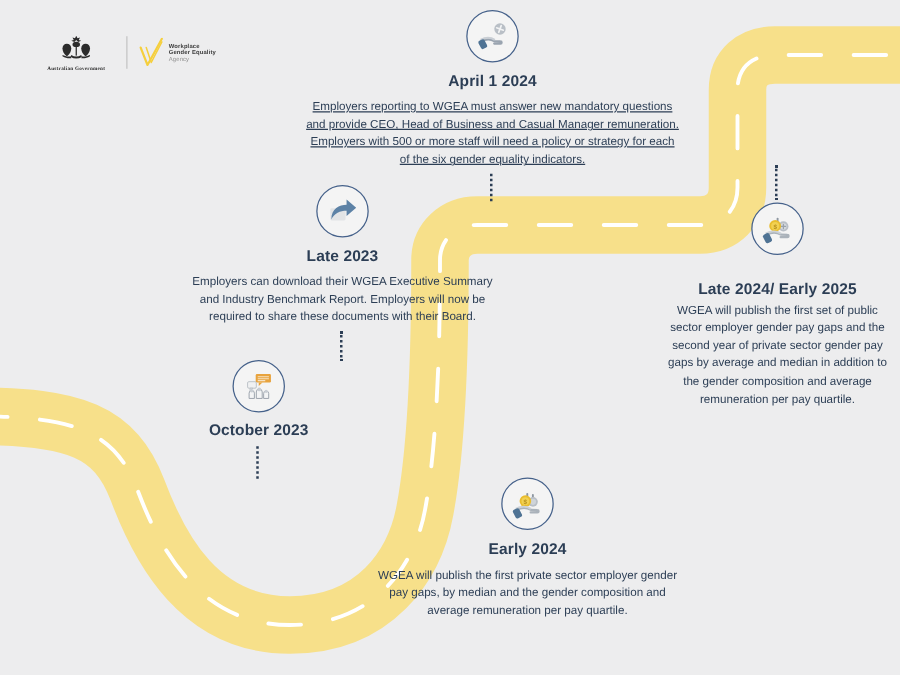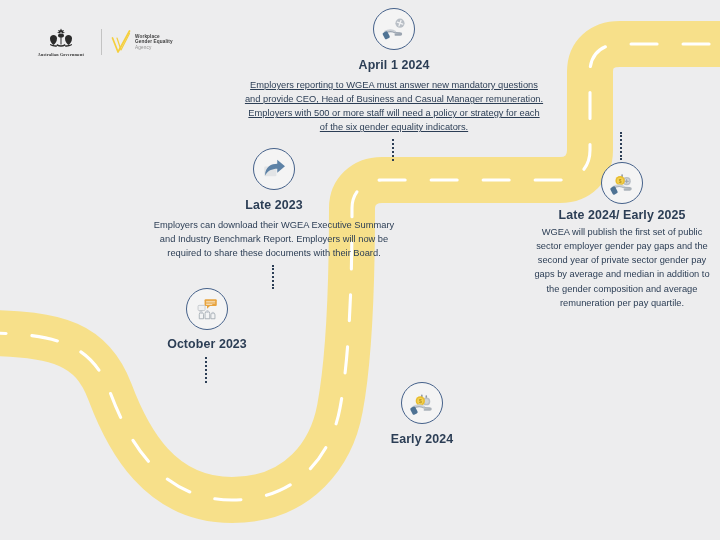--- a/index.html
+++ b/index.html
@@ -55,21 +55,21 @@
   #ms-mar23   {left:95px; top:288px; width:224px;}
   #ms-mar23  .ms-title{margin-top:7px;}
   #ms-mar23  .ms-body{margin-top:4px;width:210px;}
   #ms-mar23  .dots{margin-top:6px;height:26px;}
 
   #ms-early24 {left:290px;top:382px; width:264px;}
   #ms-early24 .ms-title{margin-top:8px;}
   #ms-early24 .ms-body{margin-top:7px;width:250px;}
 
   #ms-late24  {left:524px;top:162px; width:196px;}
-  #ms-late24 .ms-title{margin-top:4px;}
+  #ms-late24 .ms-title{margin-top:20px;}
   #ms-late24 .ms-body{margin-top:3px;width:184px;}
   #ms-late24 .dots{position:absolute;left:96px;top:-30px;height:28px;}
 </style>
 </head>
 <body>
 
 <div id="stage">
 
   <svg id="road" viewBox="0 0 720 540">
     <defs>
@@ -194,20 +194,21 @@
           <circle cx="13.4" cy="12.9" r="5.5" fill="#e9bd2e"></circle>
           <circle cx="13.4" cy="12.9" r="3.7" fill="#f2d152"></circle>
           <text x="13.4" y="15.6" font-size="6" font-weight="700" fill="#b8911d" text-anchor="middle" font-family="Liberation Sans, sans-serif">$</text>
           <path d="M5 21.2 c4.4-2.3 10-2.3 13.6 0 l6.2 .2 c1.5 0 1.5 2.2 0 2.2 l-6.4 0" fill="none" stroke="#aab2ba" stroke-width="2.1" stroke-linecap="round" stroke-linejoin="round"></path>
           <path d="M4.2 20.2 c4.8-2.6 10.6-2.6 14.4 0" fill="none" stroke="#ccd1d6" stroke-width="2"></path>
           <rect x="2.6" y="20" width="6.6" height="9" rx="1.9" fill="#4f7394" transform="rotate(-28 5.9 24.5)"></rect>
         </g>
       </svg>
     </div>
     <div class="ms-title">Early 2024</div>
+    <div class="ms-body">WGEA will publish the first private sector employer gender pay gaps, by median and the gender composition and average remuneration per pay quartile.</div>
   </div>
 
   <div class="ms" id="ms-late24">
     <div class="dots"></div>
     <div class="icon-circle">
       <svg width="27" height="27" viewBox="0 0 32 32">
         <g>
           <rect x="14.6" y="5" width="1.8" height="4.2" rx=".8" fill="#8e97a1"></rect>
           <circle cx="21" cy="13.2" r="4.8" fill="#b9bfc6"></circle>
           <circle cx="21" cy="13.2" r="3" fill="#d4d9dd"></circle>

